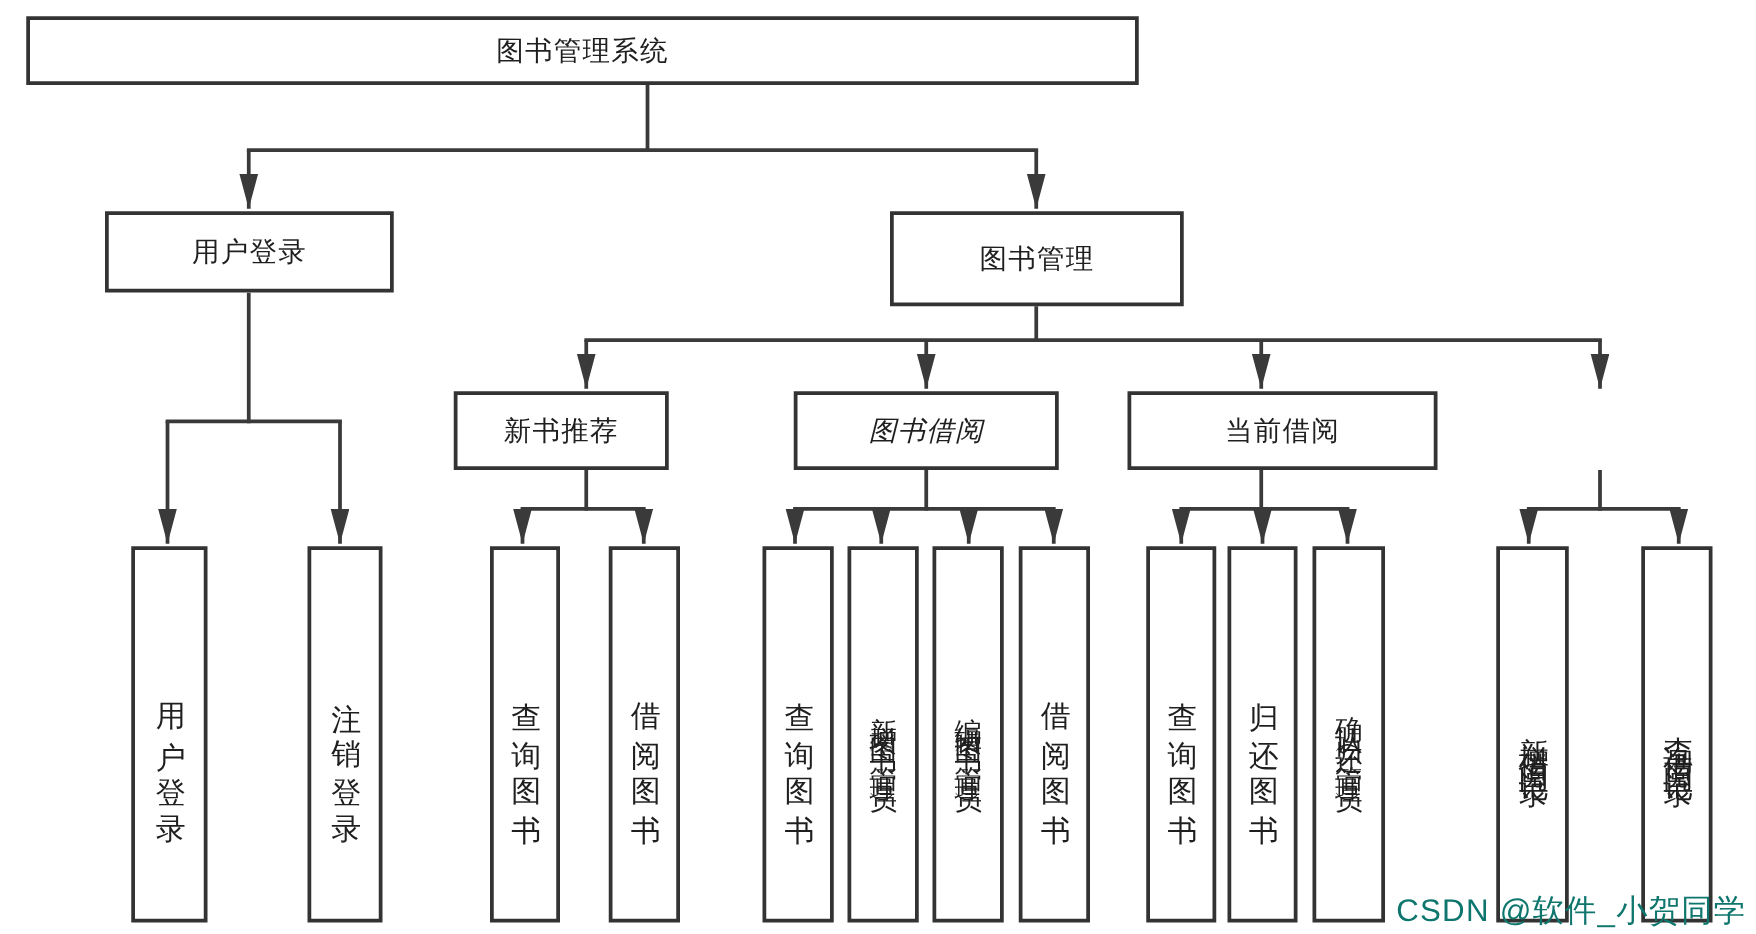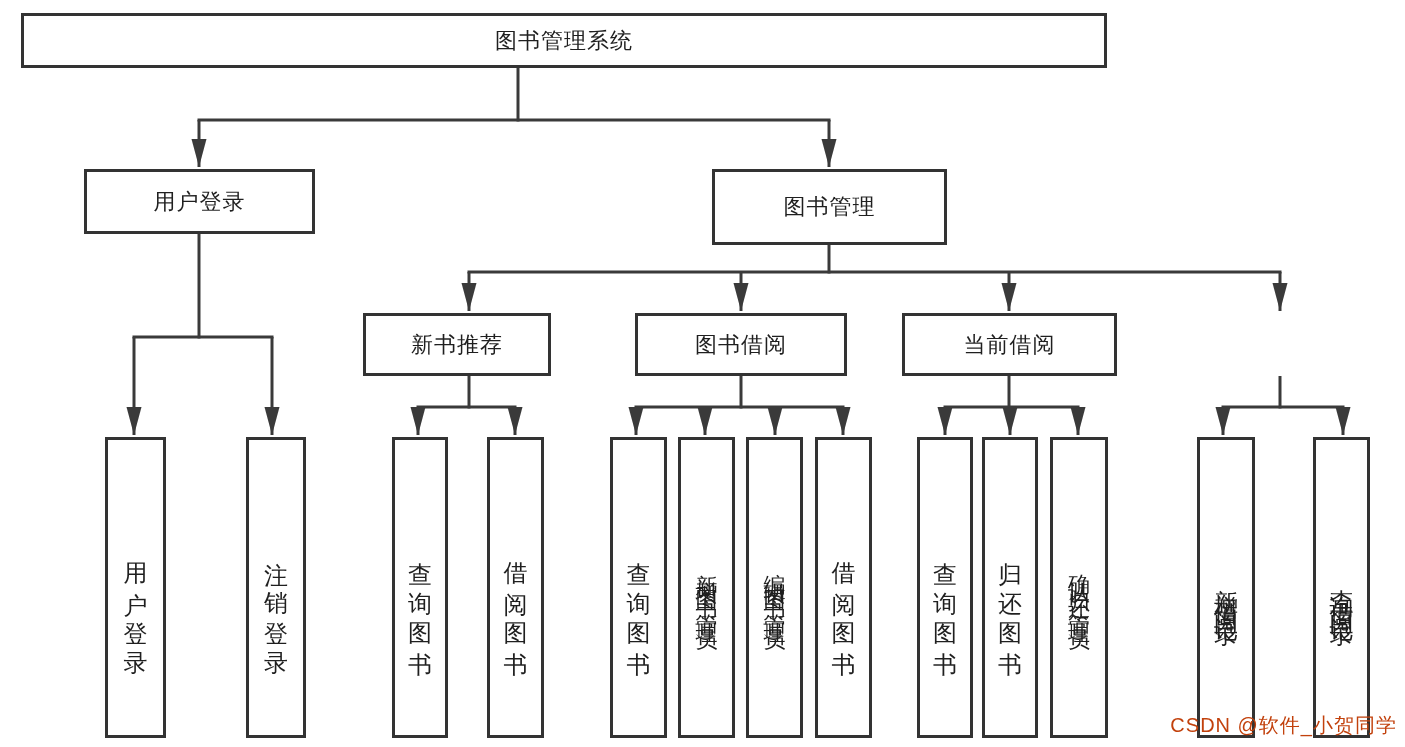--- a/index.html
+++ b/index.html
@@ -48,22 +48,22 @@
   }
   
   .vs { font-size: 24px; letter-spacing: 30px; padding-top: 30px; }
   .vm { font-size: 24px; letter-spacing: 7px;  padding-top: 7px;  }
   .vl { font-size: 22px; letter-spacing: 8px;  padding-top: 8px;  }
   .watermark {
     position: absolute;
     top: 712px;
     right: 8px;
     z-index: 2;
-    color: #c2410c;
-    font-size: 20px;
+    color: #0f766e;
+    font-size: 25px;
     letter-spacing: 1px;
     white-space: nowrap;
   }
 </style>
 </head>
 <body>
 
 <div class="canvas">
 
   <svg class="wires" width="1405" height="747" viewBox="0 0 1405 747">
@@ -107,28 +107,28 @@
     <path class="wire" d="M945,407 L945,435" marker-end="url(#arrow)"></path>
     <path class="wire" d="M1010,407 L1010,435" marker-end="url(#arrow)"></path>
     <path class="wire" d="M1078,407 L1078,435" marker-end="url(#arrow)"></path>
 
     <path class="wire" d="M1280,376 L1280,408.5"></path>
     <path class="wire" d="M1221.5,407 L1344.5,407"></path>
     <path class="wire" d="M1223,407 L1223,435" marker-end="url(#arrow)"></path>
     <path class="wire" d="M1343,407 L1343,435" marker-end="url(#arrow)"></path>
   </svg>
 
-  <div class="node" style="left:21px; top:13px; width:1086px; height:55px;">图书管理系统</div>
+  <div class="node" style="left:21px; top:13px; width:890px; height:55px;">图书管理系统</div>
 
   <div class="node" style="left:84px; top:169px; width:231px; height:65px;">用户登录</div>
   <div class="node" style="left:712px; top:169px; width:235px; height:76px;">图书管理</div>
 
-  <div class="node" style="left:363px; top:313px; width:188px; height:63px;">新书推荐</div>
-  <div class="node" style="left:635px; top:313px; width:212px; height:63px;">图书借阅</div>
-  <div class="node" style="left:902px; top:313px; width:215px; height:63px;">当前借阅</div>
+  <div class="node" style="left:363px; top:313px; width:172px; height:63px;">新书推荐</div>
+  <div class="node" style="left:635px; top:313px; width:212px; height:63px;font-style:italic;">图书借阅</div>
+  <div class="node" style="left:902px; top:313px; width:248px; height:63px;">当前借阅</div>
 
   <div class="node vbox vs" style="left:105px; top:437px; width:61px; height:301px;">用户登录</div>
   <div class="node vbox vs" style="left:246px; top:437px; width:60px; height:301px;">注销登录</div>
 
   <div class="node vbox vs" style="left:392px; top:437px; width:56px; height:301px;">查询图书</div>
   <div class="node vbox vs" style="left:487px; top:437px; width:57px; height:301px;">借阅图书</div>
 
   <div class="node vbox vs" style="left:610px; top:437px; width:57px; height:301px;">查询图书</div>
   <div class="node vbox vl" style="left:678px; top:437px; width:57px; height:301px;">新增图书（管理员）</div>
   <div class="node vbox vl" style="left:746px; top:437px; width:57px; height:301px;">编辑图书（管理员）</div>

